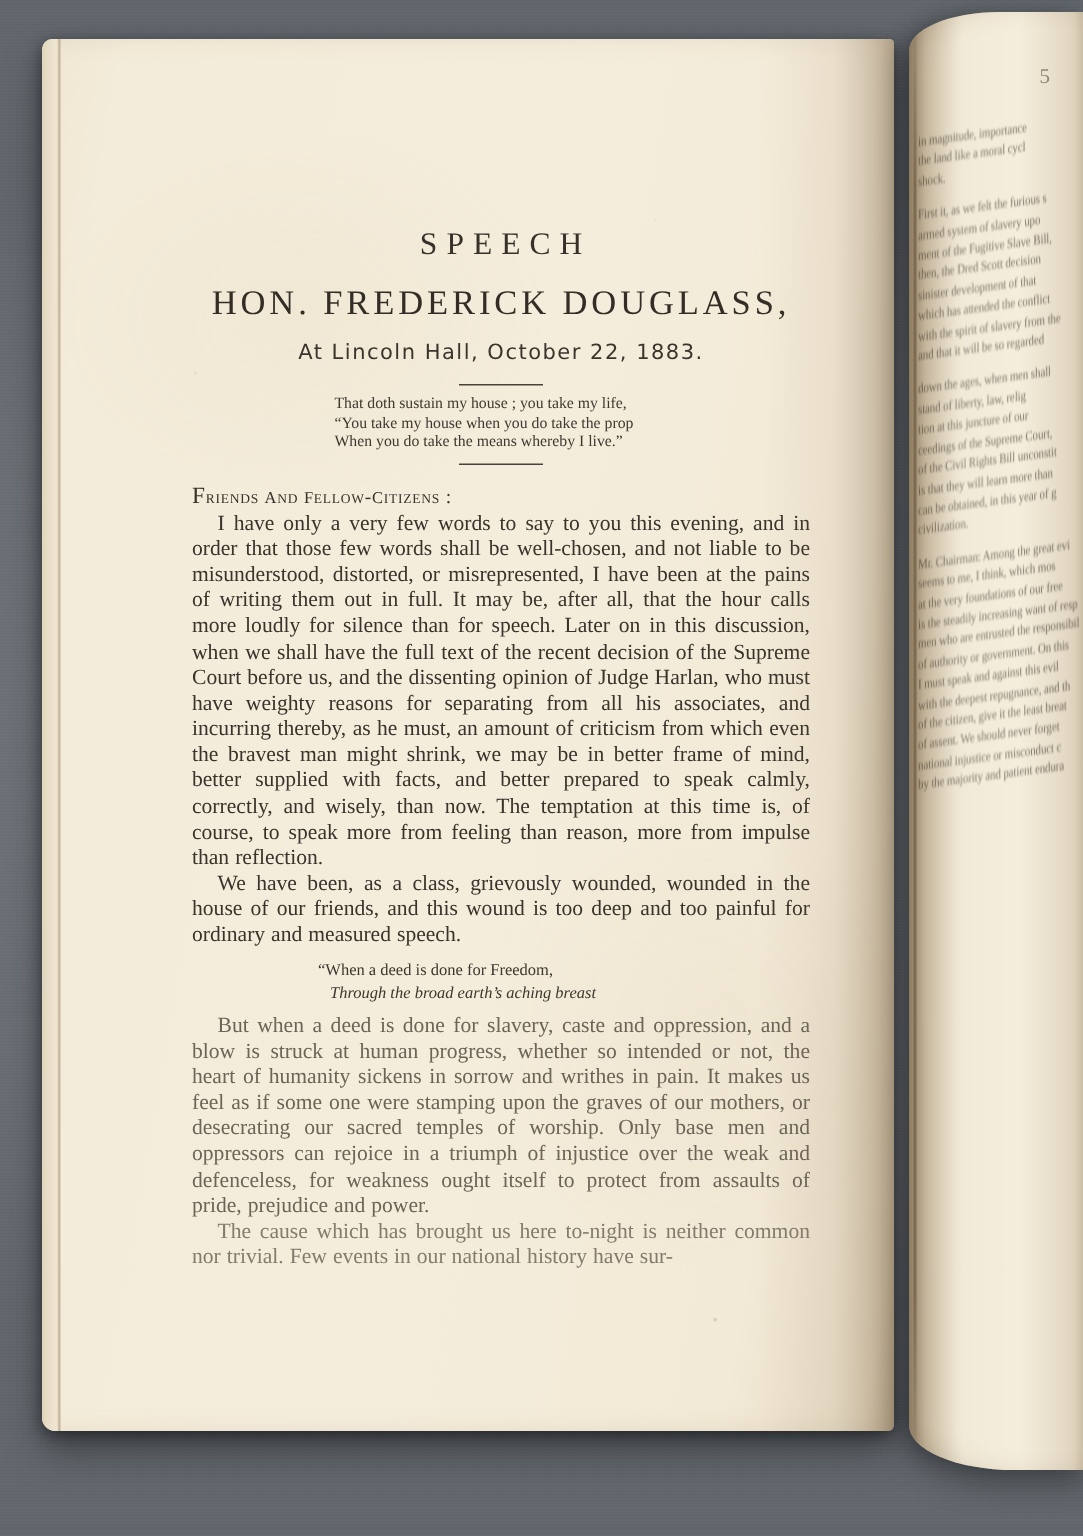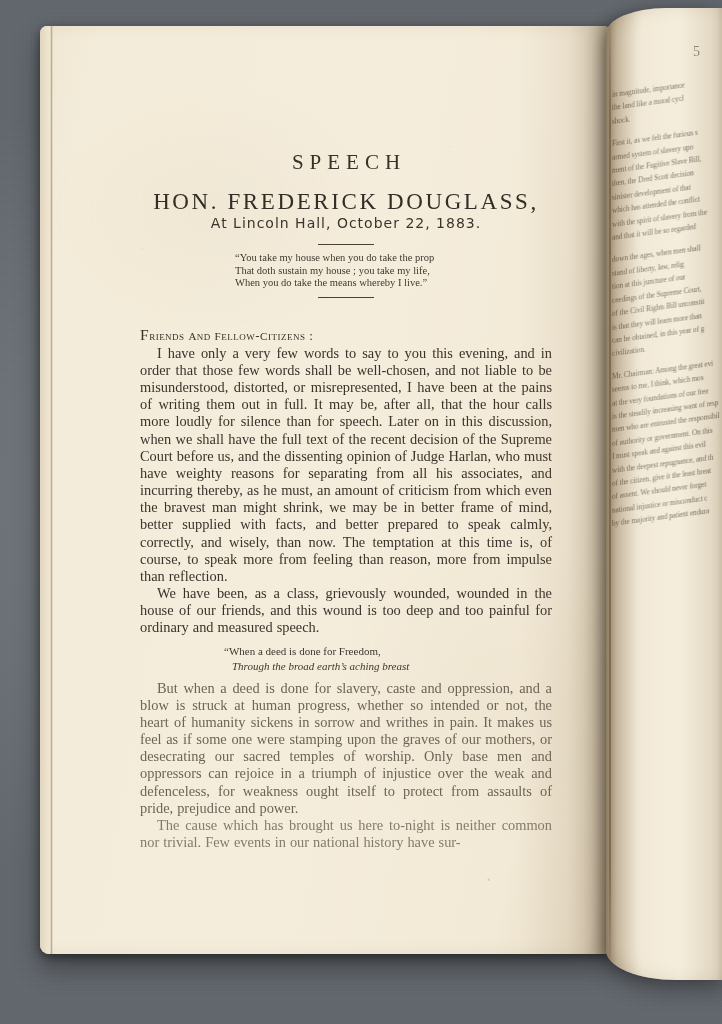--- a/index.html
+++ b/index.html
@@ -27,21 +27,21 @@
     inset: 0;
     opacity: .35;
     background-image:
       repeating-linear-gradient(0deg, rgba(255,255,255,.030) 0px, rgba(255,255,255,.030) 1px, rgba(0,0,0,.030) 1px, rgba(0,0,0,.030) 2px),
       repeating-linear-gradient(90deg, rgba(255,255,255,.022) 0px, rgba(255,255,255,.022) 1px, rgba(0,0,0,.022) 1px, rgba(0,0,0,.022) 2px);
   }
 
   
   #left-page {
     position: absolute;
-    left: 40px;
+    left: 28px;
     top: 26px;
     width: 568px;
     height: 928px;
     background:
       linear-gradient(100deg, #efe6d3 0%, #f4ecda 8%, #f5eddc 52%, #f2e9d6 84%, #e7dcc6 97%, #d9cdb6 100%);
     border-radius: 7px 3px 4px 9px;
     box-shadow:
       0 3px 10px rgba(0,0,0,.45),
       0 14px 26px rgba(0,0,0,.34),
       inset -16px 0 26px -14px rgba(120,100,70,.40);
@@ -129,40 +129,40 @@
     letter-spacing: 2.6px;
     margin-top: 14px;
     color: #332d26;
     white-space: nowrap;
   }
   #title-venue {
     text-align: center;
     font-family: "DejaVu Sans", sans-serif;
     font-size: 14px;
     letter-spacing: 1.0px;
-    margin-top: 0;
+    margin-top: 12px;
     color: #3a342c;
   }
 
   #epigraph-block {
     margin-top: 13px;
   }
   #epigraph {
     font-size: 10.5px;
     line-height: 12.6px;
     color: #3e382f;
     width: 250px;
     margin: 0 auto;
     padding-left: 14px;
     box-sizing: border-box;
   }
   #epigraph div { white-space: nowrap; }
 
   #salutation {
-    margin-top: 28px;
+    margin-top: 12px;
     font-size: 13px;
     letter-spacing: .5px;
     font-variant: small-caps;
     color: #37312a;
   }
   #salutation .cap { font-size: 15.5px; }
 
   .para {
     font-size: 14.4px;
     line-height: 17.15px;
@@ -297,22 +297,22 @@
     <div id="title-speech">SPEECH</div>
 
 
     <div id="title-name">HON. FREDERICK DOUGLASS,</div>
 
     <div id="title-venue">At Lincoln Hall, October 22, 1883.</div>
 
     <div id="epigraph-block">
       <div class="rule"></div>
       <div id="epigraph">
+        <div>That doth sustain my house ; you take my life,</div>
         <div>“You take my house when you do take the prop</div>
-        <div>That doth sustain my house ; you take my life,</div>
         <div>When you do take the means whereby I live.”</div>
       </div>
       <div class="rule"></div>
     </div>
 
     <div id="salutation"><span class="cap">F</span>riends <span class="cap">a</span>nd <span class="cap">f</span>ellow-<span class="cap">c</span>itizens :</div>
 
     <p class="para" id="para-1"><span class="ind"></span><span>I have only a very few words to say to you this evening, and in order that those few words shall be well-chosen, and not liable to be misunderstood, distorted, or misrepresented, I have been at the pains of writing them out in full. It may be, after all, that the hour calls more loudly for silence than for speech. Later on in this discussion, when we shall have the full text of the recent decision of the Supreme Court before us, and the dissenting opinion of Judge Harlan, who must have weighty reasons for separating from all his associates, and incurring thereby, as he must, an amount of criticism from which even the bravest man might shrink, we may be in better frame of mind, better supplied with facts, and better prepared to speak calmly, correctly, and wisely, than now. The temptation at this time is, of course, to speak more from feeling than reason, more from impulse than reflection.</span></p>
 
     <p class="para" id="para-2"><span class="ind"></span><span>We have been, as a class, grievously wounded, wounded in the house of our friends, and this wound is too deep and too painful for ordinary and measured speech.</span></p>

